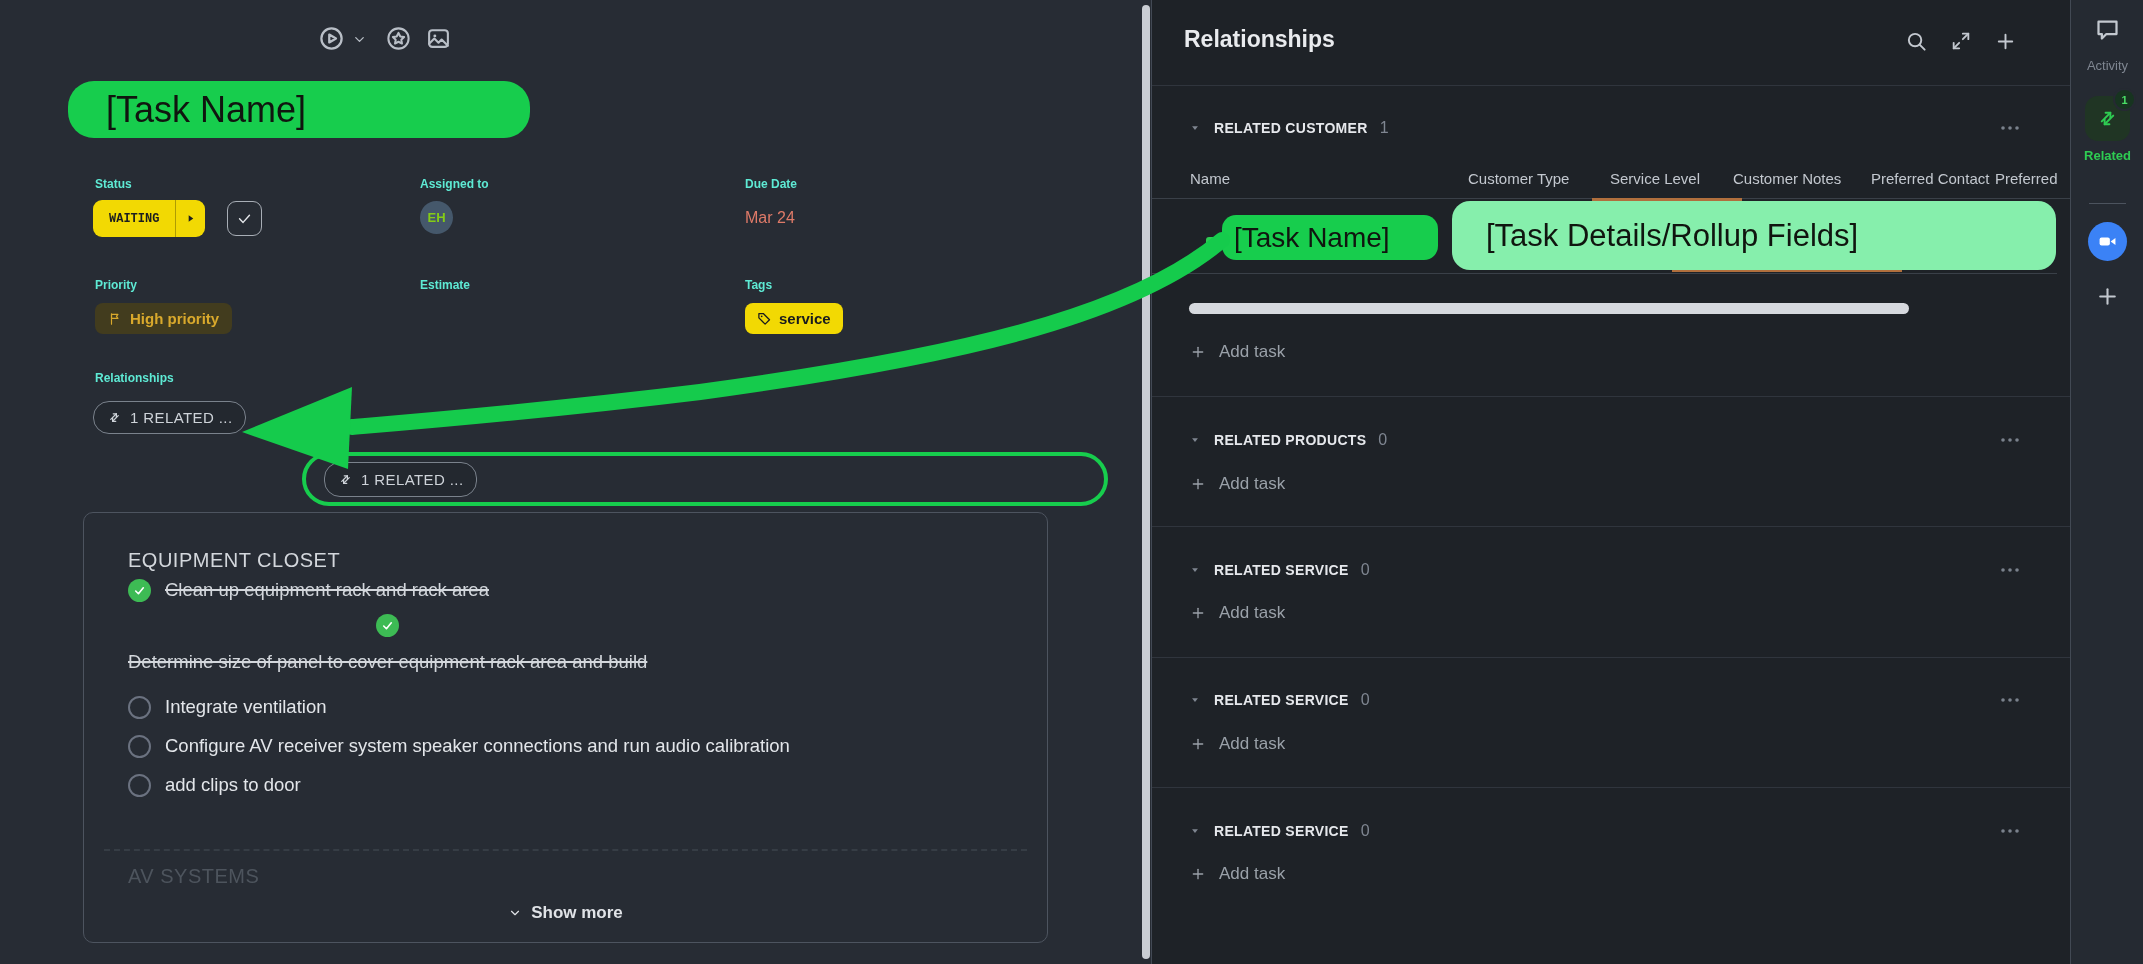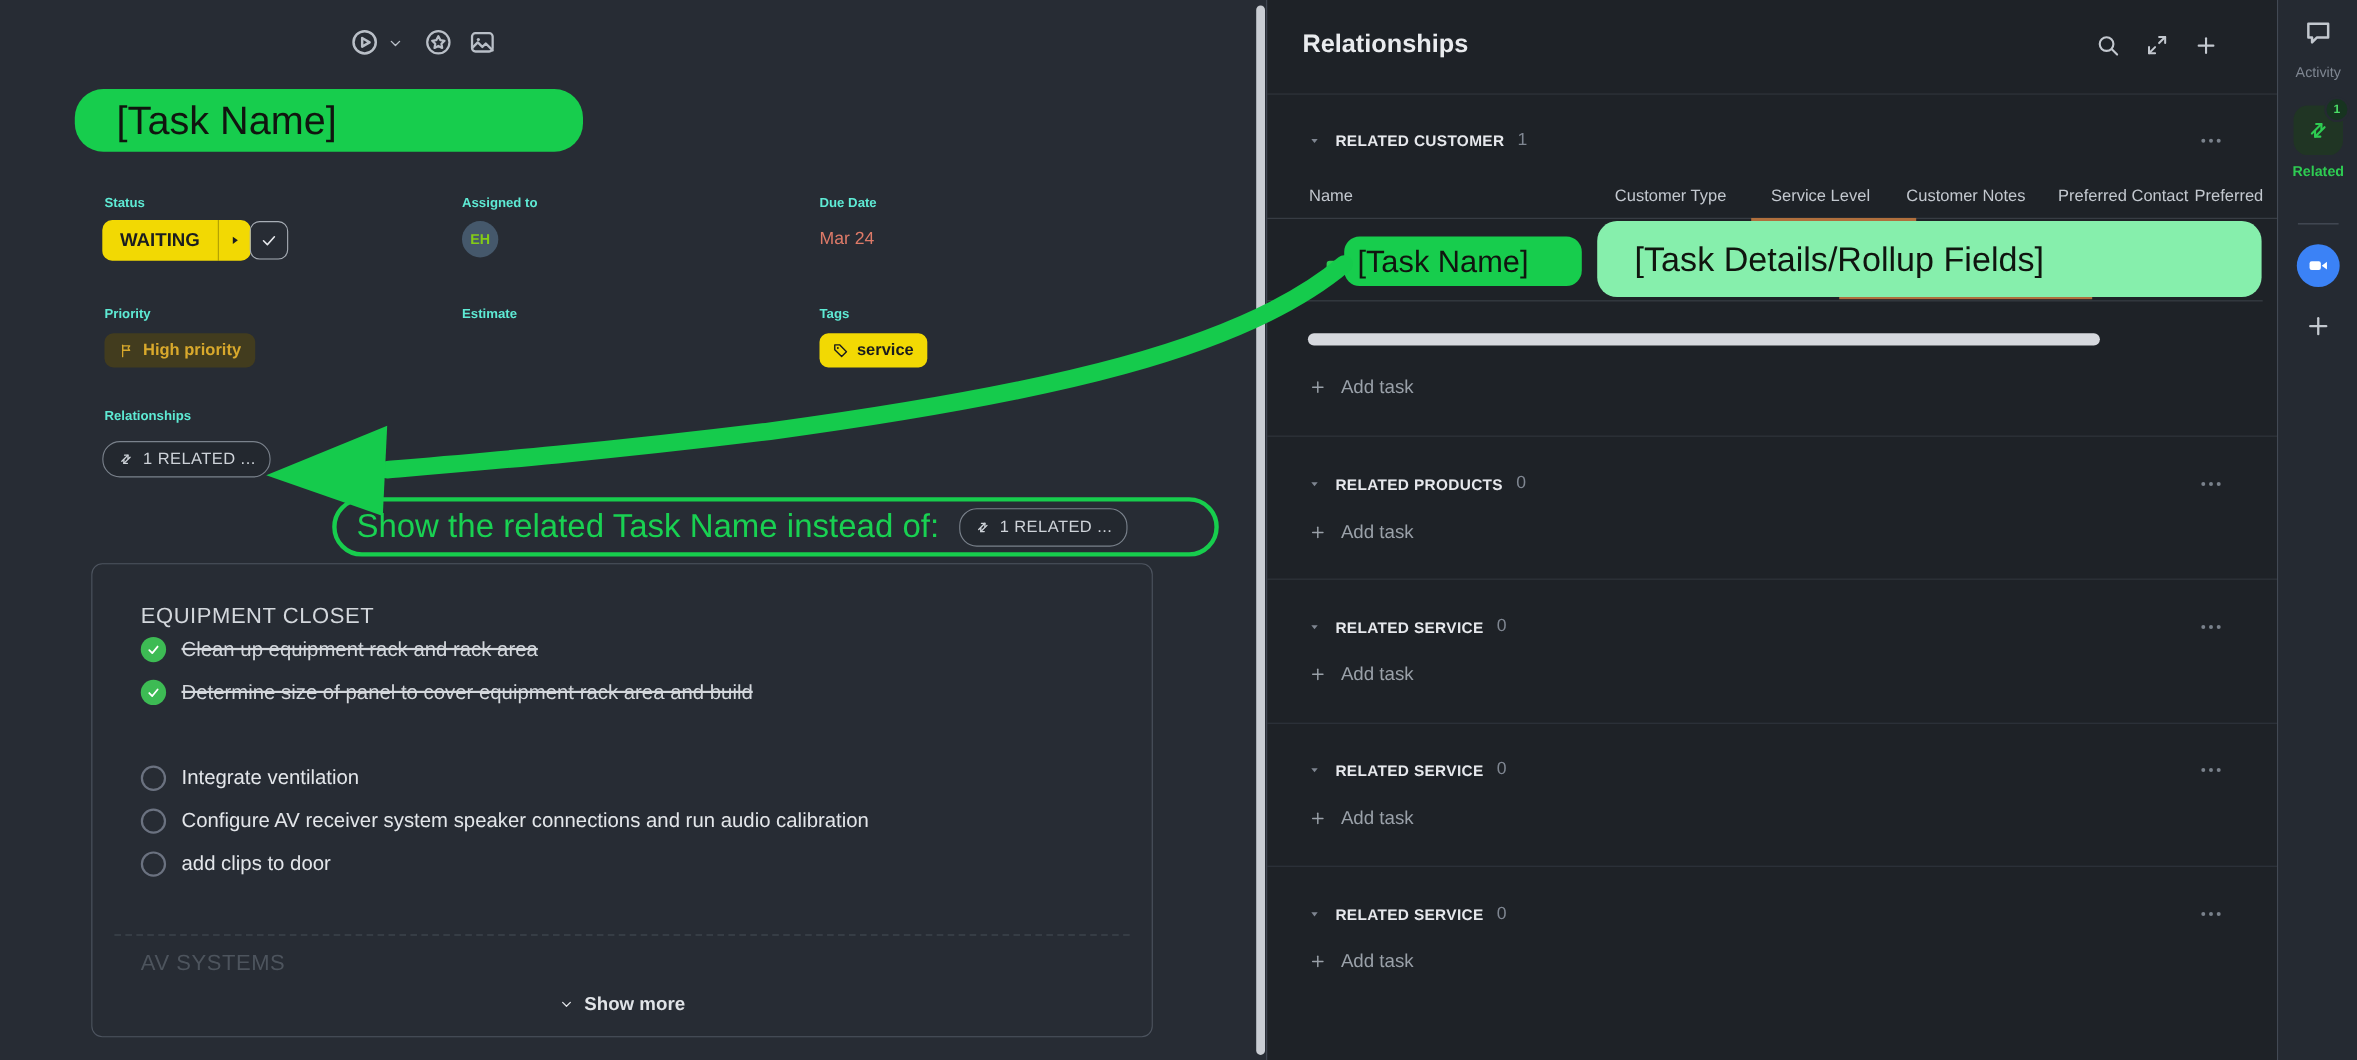--- a/index.html
+++ b/index.html
@@ -17,21 +17,21 @@
   .type-div{width:1px;background:#4c535e;}
   .hdr-ic{color:#b9bfc7;display:flex;align-items:center;justify-content:center;}
 
   .title-pill{left:68px;top:81px;width:462px;height:57px;background:#17cd4d;border-radius:26px;
     display:flex;align-items:center;padding-left:38px;box-sizing:border-box;
     color:#10150f;font-size:36px;}
 
   .f-label{font-size:12px;font-weight:bold;color:#5eead4;}
   .chip-status{left:93px;top:200px;height:37px;background:#f2d903;border-radius:9px;
     display:flex;align-items:stretch;color:#1b1d20;overflow:hidden;}
-  .chip-status .txt{display:flex;align-items:center;padding:12px 16px;font-size:17px;font-weight:bold;}
+  .chip-status .txt{display:flex;align-items:center;padding:12px 16px;font-size:12px;font-weight:bold;font-family:Liberation Mono, monospace;}
   .chip-status .dv{width:1px;background:rgba(0,0,0,.28);}
   .chip-status .arr{display:flex;align-items:center;justify-content:center;width:29px;}
   .done-box{left:227px;top:201px;width:33px;height:33px;border:1.5px solid #a8aeb6;border-radius:9px;
     display:flex;align-items:center;justify-content:center;color:#e6e8ec;}
   .avatar{left:420px;top:201px;width:33px;height:33px;border-radius:50%;background:#45586b;
     display:flex;align-items:center;justify-content:center;font-size:13px;font-weight:bold;color:#84cc16;}
   .due-val{left:745px;top:209px;font-size:16px;color:#de7a68;}
   .chip-priority{left:95px;top:303px;height:31px;background:#423c1e;border-radius:8px;
     display:flex;align-items:center;gap:8px;padding:0 13px;color:#d9a92c;font-size:15px;font-weight:bold;}
   .chip-tag{left:745px;top:303px;height:31px;background:#f2d903;border-radius:8px;
@@ -176,21 +176,20 @@
     <svg width="15" height="15" viewBox="0 0 24 24" class="ic">
         <path d="M6 15L15 6"></path>
         <path d="M10 6h5v5"></path>
         <path d="M18 9L9 18"></path>
         <path d="M14 18H9v-5"></path>
       </svg>
     <span>1 RELATED ...</span>
   </div>
 
   <div class="abs annotation">
-    <span class="a-txt">Show the related Task Name instead of:</span>
     <span class="rel-chip" style="height:33px;">
       <svg width="15" height="15" viewBox="0 0 24 24" class="ic">
           <path d="M6 15L15 6"></path>
           <path d="M10 6h5v5"></path>
           <path d="M18 9L9 18"></path>
           <path d="M14 18H9v-5"></path>
         </svg>
       <span>1 RELATED ...</span>
     </span>
   </div>
@@ -199,21 +198,21 @@
     <div class="abs cl-title">EQUIPMENT CLOSET</div>
 
     <div class="cl-row" style="top:62px;">
       <span class="cl-ic done">
           <svg width="13" height="13" viewBox="0 0 24 24" class="ic" style="stroke-width:3">
             <polyline points="5,13 10,18 19,7"></polyline>
           </svg>
         </span>
       <span class="cl-done-txt">Clean up equipment rack and rack area</span>
     </div>
-    <div class="cl-row" style="top:101px;">
+    <div class="cl-row" style="top:101px;flex-direction:column;">
       <span class="cl-ic done">
           <svg width="13" height="13" viewBox="0 0 24 24" class="ic" style="stroke-width:3">
             <polyline points="5,13 10,18 19,7"></polyline>
           </svg>
         </span>
       <span class="cl-done-txt">Determine size of panel to cover equipment rack area and build</span>
     </div>
     <div class="cl-row" style="top:179px;">
       <span class="cl-ic open"></span>
       <span class="cl-open-txt">Integrate ventilation</span>

